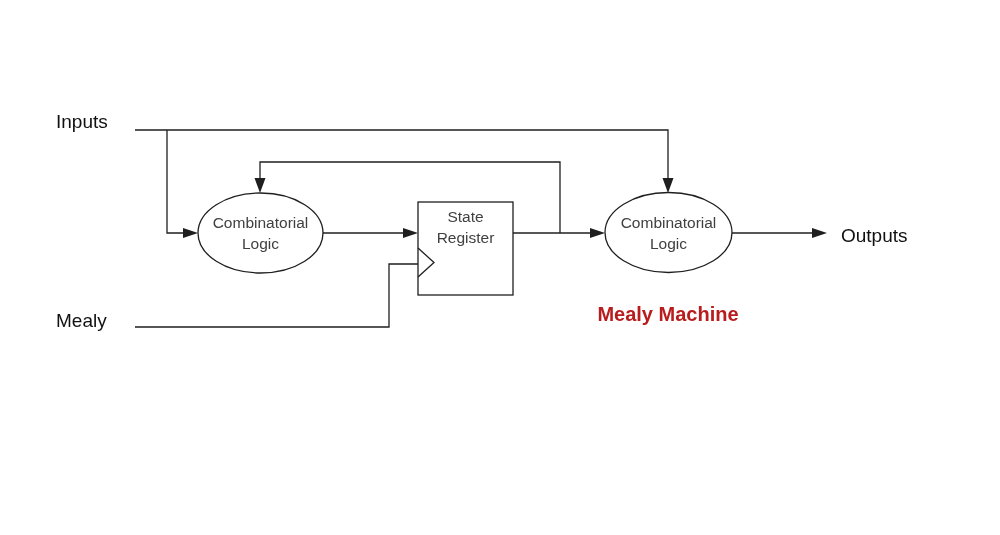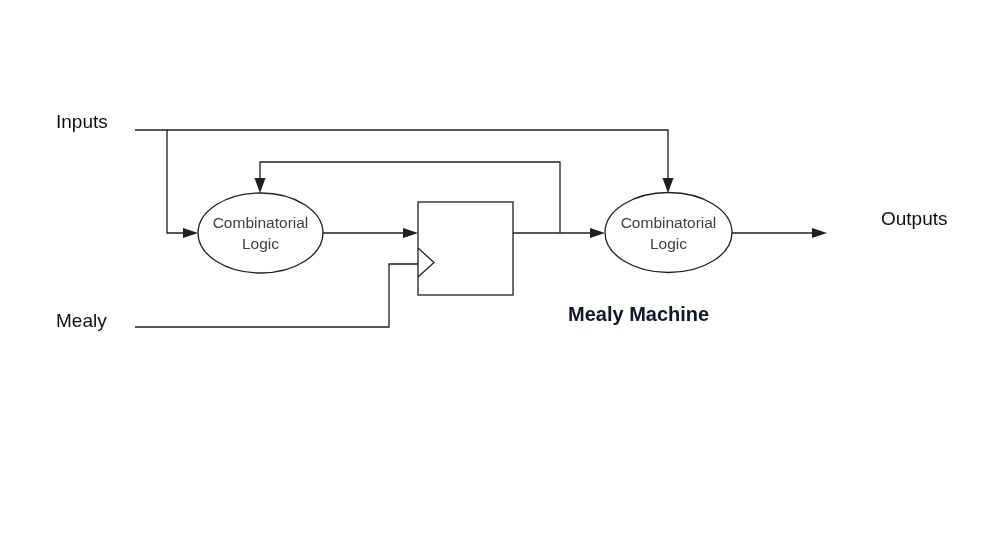--- a/index.html
+++ b/index.html
@@ -30,23 +30,24 @@
   }
   .block-lbl {
     position: absolute;
     color: #404040;
     font-size: 15.5px;
     line-height: 21px;
     text-align: center;
   }
   .caption {
     position: absolute;
-    color: #0f172a;
+    color: #b91c1c;
     font-size: 20px;
     font-weight: bold;
+    text-align: center;
     white-space: nowrap;
   }
 </style>
 </head>
 <body>
 
 <div class="canvas">
 
   <svg width="1000" height="535" viewBox="0 0 1000 535">
     <g stroke="#1f1f1f" stroke-width="1.3" fill="none">
@@ -81,22 +82,23 @@
       <ellipse cx="668.5" cy="232.5" rx="63.5" ry="40"></ellipse>
 
       <polyline points="418,248 434,262.5 418,277" fill="none"></polyline>
     </g>
   </svg>
 
   <div class="lbl" style="left:56px; top:112px;">Inputs</div>
 
   <div class="lbl" style="left:56px; top:311px;">Mealy</div>
 
-  <div class="lbl" style="left:841px; top:209px;margin-left:40px;">Outputs</div>
+  <div class="lbl" style="left:841px; top:226px;">Outputs</div>
 
   <div class="block-lbl" style="left:198px; top:212px; width:125px;">Combinatorial Logic</div>
 
+  <div class="block-lbl" style="left:418px; top:206px; width:95px;">State Register</div>
 
   <div class="block-lbl" style="left:605px; top:212px; width:127px;">Combinatorial Logic</div>
 
   <div class="caption" style="left:568px; top:303px; width:200px;">Mealy Machine</div>
 
 </div>
 
 </body></html>

